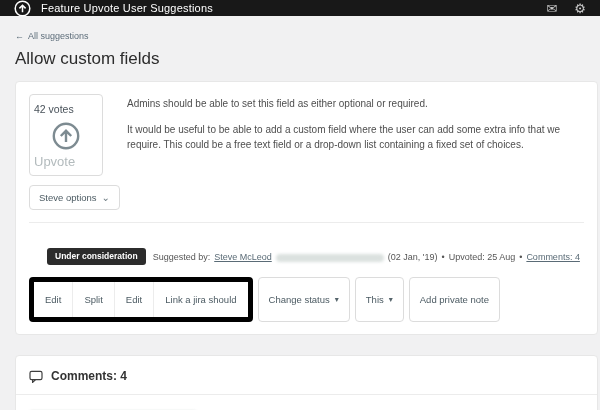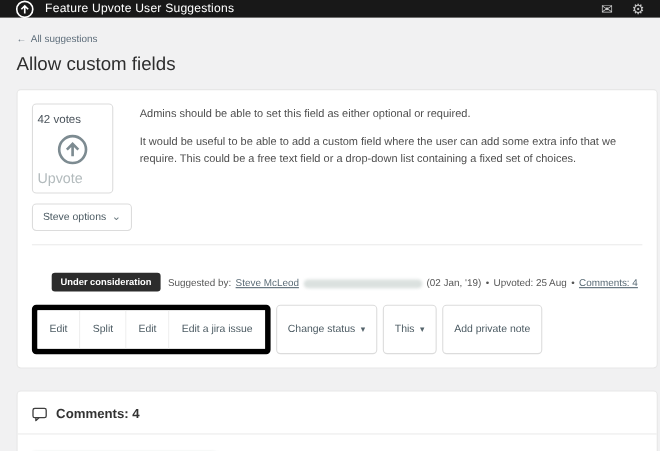--- a/index.html
+++ b/index.html
@@ -126,21 +126,21 @@
         <span>•</span>
         <a class="link">Comments: 4</a>
       </span>
     </div>
 
     <div class="actions-row">
       <div class="btn-group">
         <button class="gbtn">Edit</button>
         <button class="gbtn">Split</button>
         <button class="gbtn">Edit</button>
-        <button class="gbtn">Edit a jira issue</button>
+        <button class="gbtn">Link a jira should</button>
       </div>
       <button class="btn">
         <span>Change status</span>
         <span class="caret">▾</span>
       </button>
       <button class="btn">
         <span>This</span>
         <span class="caret">▾</span>
       </button>
       <button class="btn">Add private note</button>

